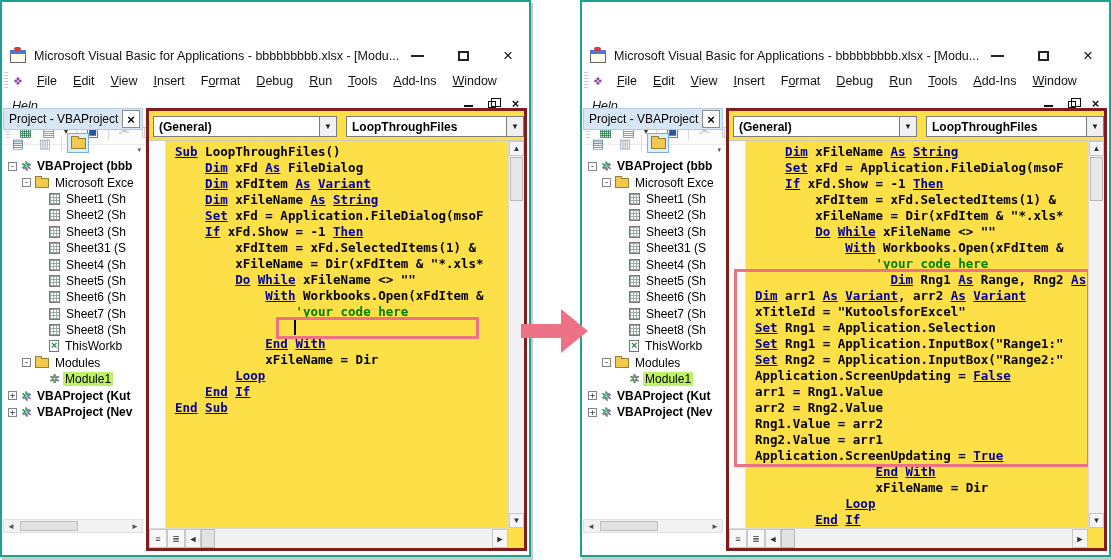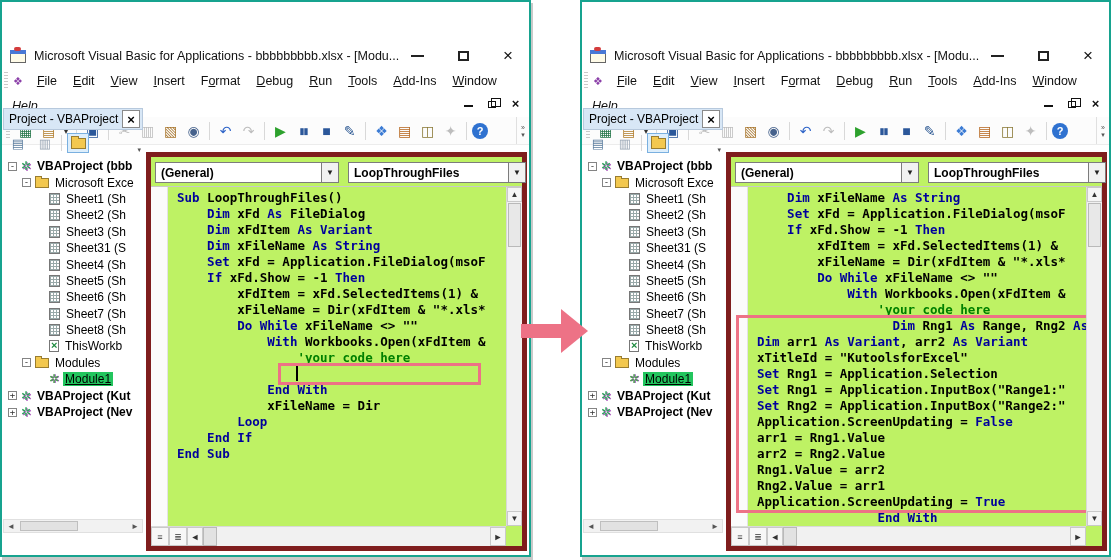--- a/index.html
+++ b/index.html
@@ -85,41 +85,41 @@
   .ticon-sheet { width:11px; height:12px; background:#fff; border:1px solid #777;
                  background-image:linear-gradient(#9aa 1px,transparent 1px),
                                   linear-gradient(90deg,#9aa 1px,transparent 1px);
                  background-size:3px 3px; }
   .ticon-workbook { width:10px; height:12px; background:#fff; border:1px solid #777; position:relative; }
   .ticon-workbook::after { content:"×"; color:#1d8a3e; font-size:11px; font-weight:bold;
                            position:absolute; left:1px; top:-2px; }
   .ticon-module::after { content:"✲"; color:#4a9e4a; font-size:12px; text-shadow:1px 0 0 #8a56b0; }
   .tree-label { padding:0 2px; }
   .tree-label.bold { font-weight:bold; }
-  .tree-row.selected .tree-label { background:#22c55e;text-decoration:underline; }
+  .tree-row.selected .tree-label { background:#bef264; }
   .pp-hscroll { position:absolute; bottom:0; left:0; right:0; height:14px; background:#f2f2f2;
                 border:1px solid #e0e0e0; display:flex; align-items:center; font-size:8px; color:#555; }
   .hs-thumb-pp { width:58px; height:10px; background:#e2e2e2; border:1px solid #bfbfbf; margin-left:2px; margin-right:auto; }
   .sb-arrow { width:14px; height:100%; display:flex; align-items:center; justify-content:center; flex:none; }
 
   
-  .code-pane { position:absolute; left:144px; top:3px; right:2px; bottom:4px; border:5px solid #7f1d1d; background:#bef264;margin-top:44px; }
+  .code-pane { position:absolute; left:144px; top:3px; right:2px; bottom:4px; border:3px solid #7f1d1d; background:#fde047; }
   .combo-row { height:30px; display:flex; align-items:center; gap:9px; padding:4px 4px 3px 4px; border-bottom:1px solid #c9c9c9; }
   .combo { height:21px; border:1px solid #7c7c7c; display:flex; align-items:stretch; background:#fff; flex:none; }
   .combo-general { width:184px; }
   .combo-proc { width:178px; }
   .combo-label { flex:1; font-weight:bold; font-size:12px; padding:3px 4px 0 5px; white-space:nowrap; overflow:hidden; }
   .combo-btn { width:17px; border-left:1px solid #7c7c7c; background:#f1f1f1; display:flex;
                align-items:center; justify-content:center; font-size:8px; color:#222; }
   .code-body { position:absolute; top:30px; left:0; right:16px; bottom:20px; overflow:hidden; display:flex; }
   .code-margin { width:17px; background:#fbfbfb; border-right:1px solid #e3e3e3; flex:none; }
   .code-text { flex:1; padding:3px 0 0 9px; font-family:"DejaVu Sans Mono",monospace; font-size:12.5px;
                font-weight:bold; line-height:16px; color:#000; white-space:pre; overflow:hidden; }
   .code-line { height:16px; }
-  .kw  { color:#00009C; }
+  .kw  { color:#00009C;text-decoration:underline; }
   .cmt { color:#008000; }
   .redbox { position:absolute; border:3px solid #ED7286; z-index:5; }
   .caret { position:absolute; width:2px; background:#000; z-index:6; }
 
   .vscroll { position:absolute; top:30px; right:0; width:16px; bottom:20px; background:#f1f1f1;
              border-left:1px solid #d9d9d9; font-size:8px; color:#333; }
   .vs-up, .vs-down { position:absolute; left:0; right:0; height:15px; border:1px solid #c9c9c9; background:#f5f5f5;
                      display:flex; align-items:center; justify-content:center; }
   .vs-up { top:0; } .vs-down { bottom:0; }
   .vs-thumb { position:absolute; top:16px; left:1px; right:1px; height:44px; background:#e8e8e8; border:1px solid #b9b9b9; }

